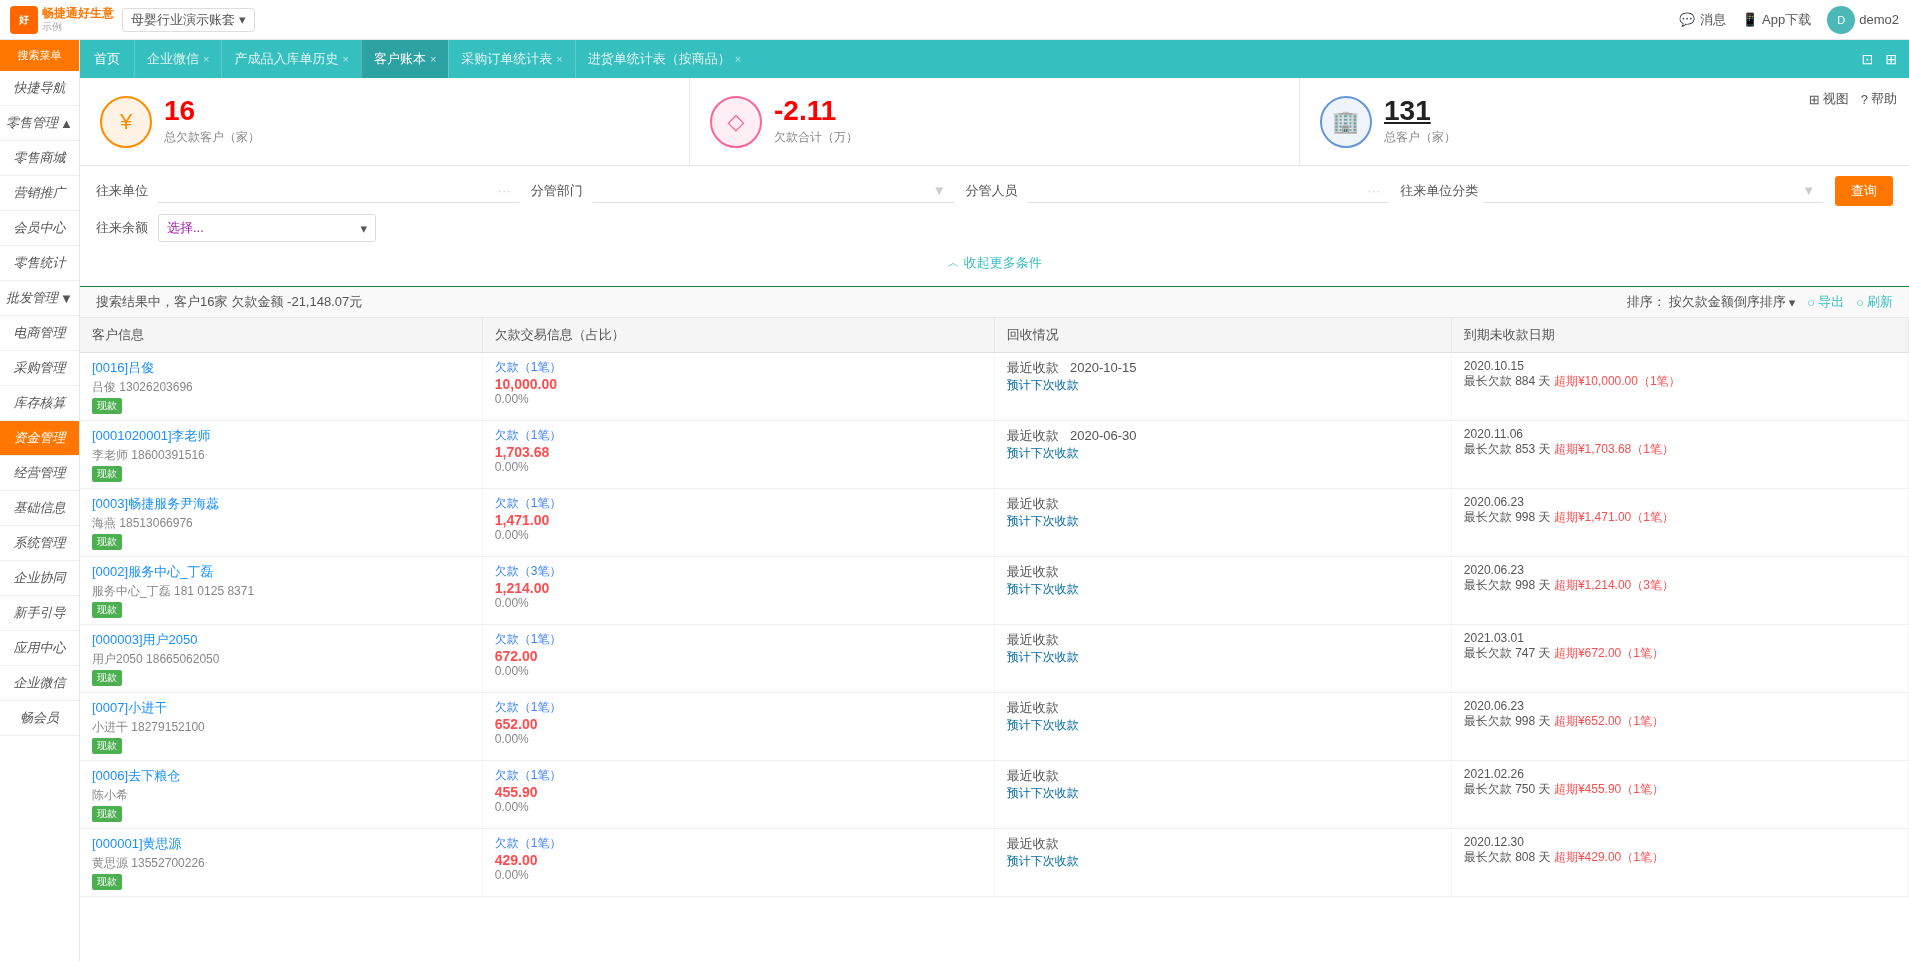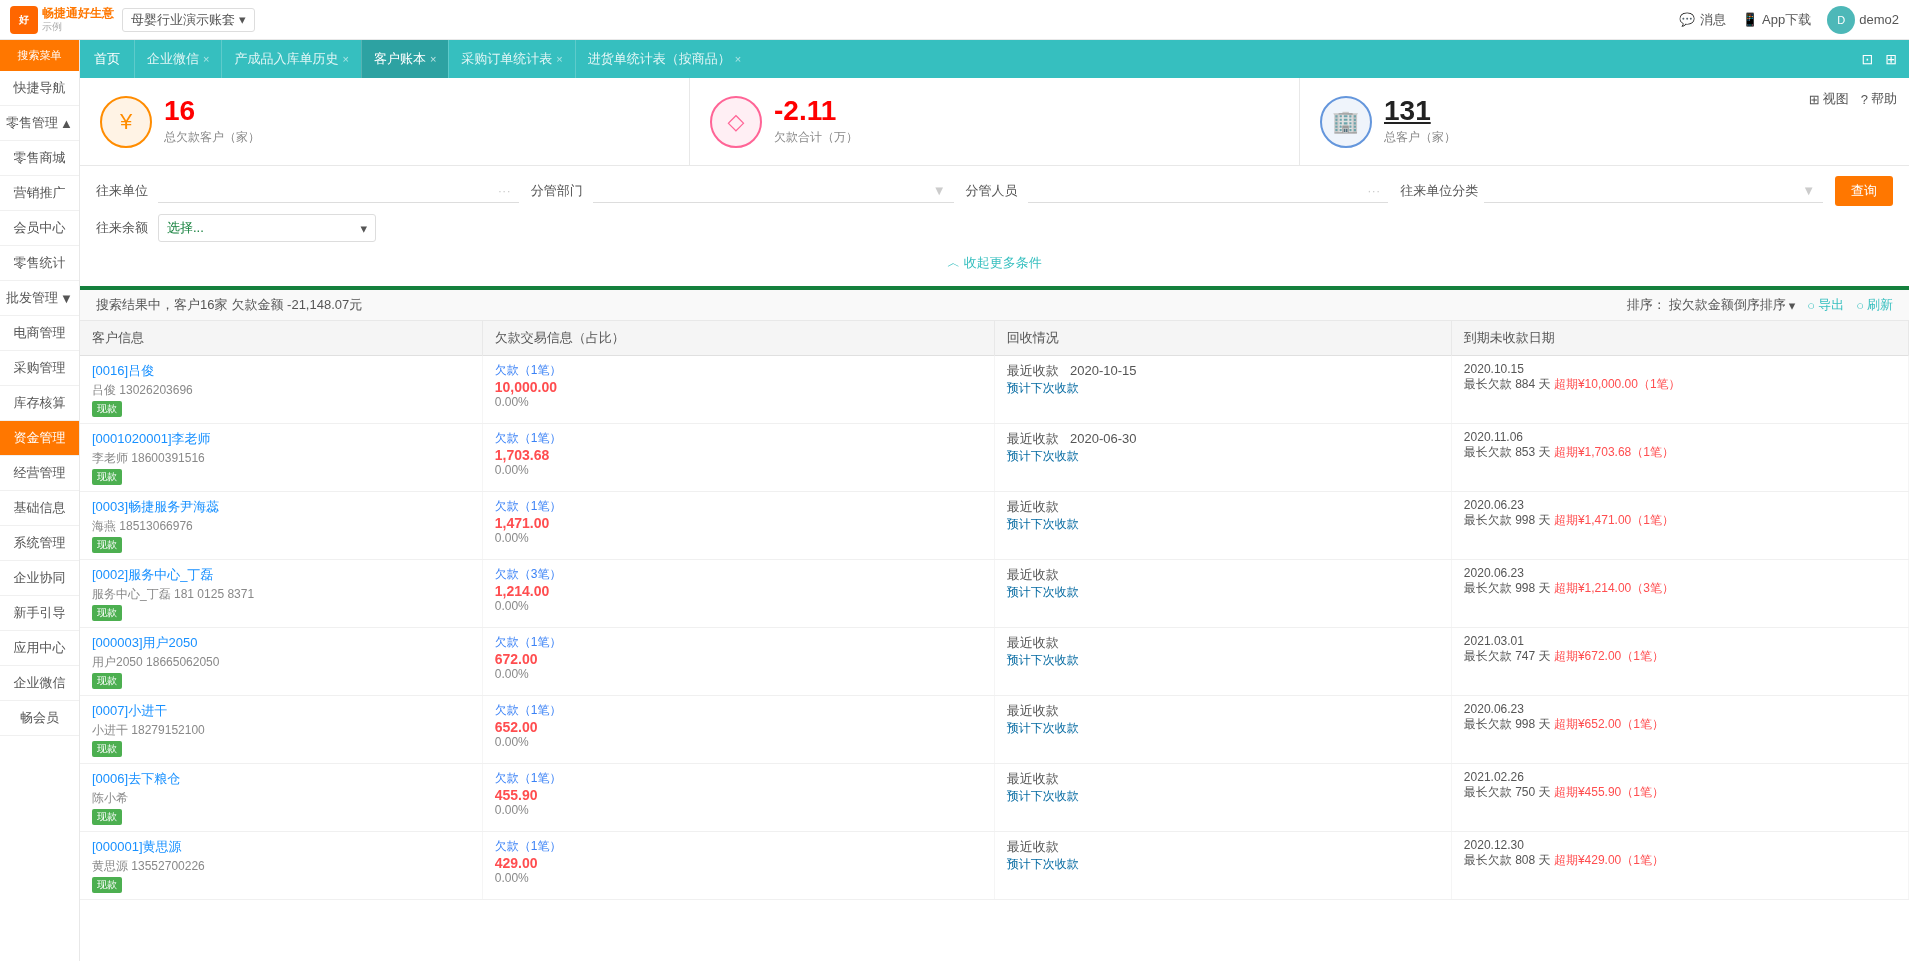--- a/index.html
+++ b/index.html
@@ -96,20 +96,21 @@
       background: #ff7700;
       cursor: pointer;
     }
     .sidebar-item {
       padding: 8px 4px;
       text-align: center;
       font-size: 12px;
       color: #555;
       cursor: pointer;
       border-bottom: 1px solid #f0f0f0;
+      font-style: italic;
     }
     .sidebar-item.active {
       background: #ff7700;
       color: #fff;
     }
     .sidebar-item-with-arrow {
       display: flex;
       align-items: center;
       justify-content: center;
       gap: 2px;
@@ -226,21 +227,21 @@
       gap: 3px;
       font-size: 12px;
       color: #555;
       cursor: pointer;
     }
 
     
     .filter-area {
       background: #fff;
       padding: 10px 16px;
-      border-bottom: 4px solid #15803d;
+      border-bottom: 1px solid #15803d;
       flex-shrink: 0;
     }
     .filter-row {
       display: flex;
       align-items: center;
       gap: 12px;
       margin-bottom: 8px;
     }
     .filter-field {
       display: flex;
@@ -578,21 +579,21 @@
           <div class="filter-select-down">
             <span>▼</span>
           </div>
         </div>
         <button class="search-btn">查询</button>
       </div>
       <div class="filter-row">
         <div class="filter-field" style="max-width:280px;">
           <span class="filter-label">往来余额</span>
           <div class="filter-select">
-            <span style="color:#15803d;">选择...</span>
+            <span style="color:#a21caf;">选择...</span>
             <span>▾</span>
           </div>
         </div>
       </div>
       <div class="collapse-row">
         <span>︿</span>
         <span>收起更多条件</span>
       </div>
     </div>
 

